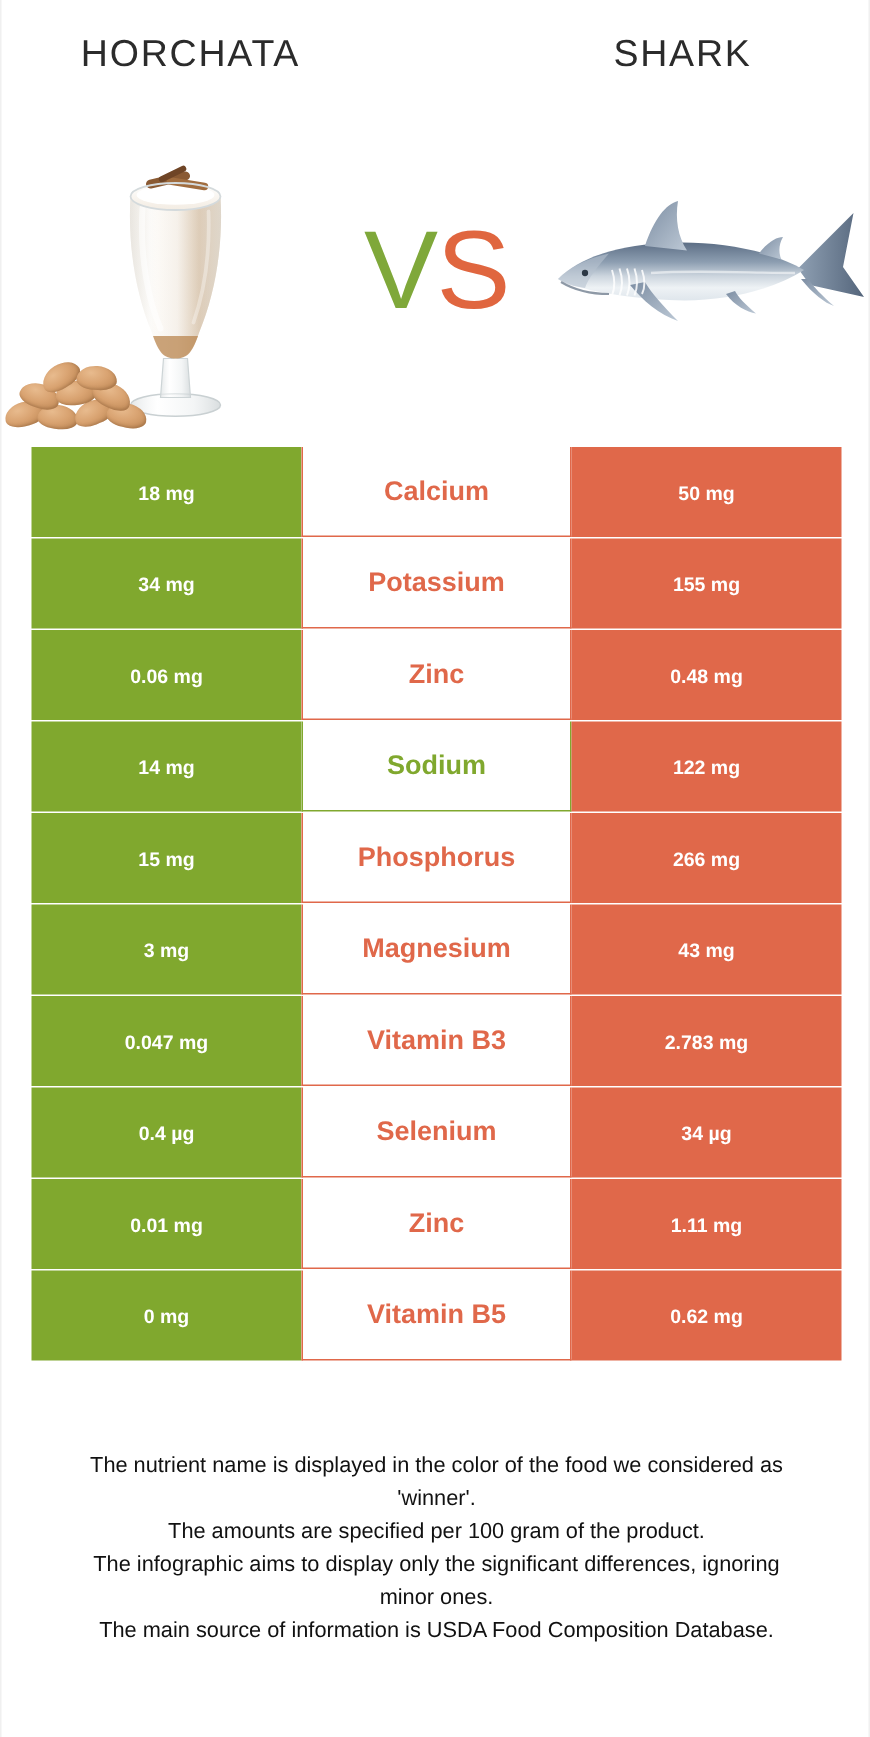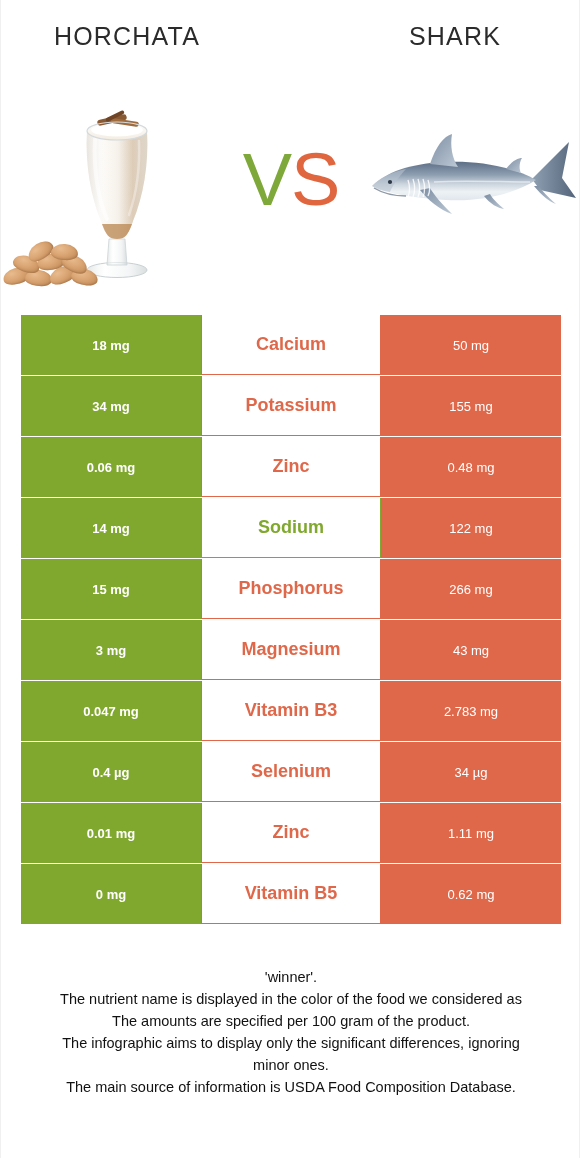--- a/index.html
+++ b/index.html
@@ -104,21 +104,21 @@
     left: 8px;
     top: 52px;
     width: 215px;
     height: 110px;
   }
 
   
   .table {
     position: absolute;
     left: 20px;
-    top: 315px;
+    top: 298px;
     width: 540px;
   }
   .row {
     position: relative;
     height: 60px;
     display: flex;
     margin-bottom: 1px;
   }
   .cell {
     height: 60px;
@@ -131,21 +131,21 @@
   .cell-left {
     width: 180px;
     background: #80A82E;
     color: #ffffff;
     font-weight: 600;
   }
   .cell-right {
     width: 180px;
     background: #E0684A;
     color: #ffffff;
-    font-weight: 400;
+    font-weight: 700;
   }
   .cell-mid {
     width: 180px;
     background: #ffffff;
     font-weight: 600;
     font-size: 18px;
     border-left: 1px solid #E0684A;
     border-right: 1px solid #E0684A;
     border-bottom: 1px solid #E0684A;
     border-top: 0;
@@ -374,21 +374,21 @@
       <div class="row">
         <div class="cell cell-left">0 mg</div>
         <div class="cell cell-mid">
           <span class="name-orange">Vitamin B5</span>
         </div>
         <div class="cell cell-right">0.62 mg</div>
       </div>
     </div>
 
   <div class="footer">
+    <p>The nutrient name is displayed in the color of the food we considered as</p>
     <p>'winner'.</p>
-    <p>The nutrient name is displayed in the color of the food we considered as</p>
     <p>The amounts are specified per 100 gram of the product.</p>
     <p>The infographic aims to display only the significant differences, ignoring</p>
     <p>minor ones.</p>
     <p>The main source of information is USDA Food Composition Database.</p>
   </div>
 
 </div>
 
 </body></html>

